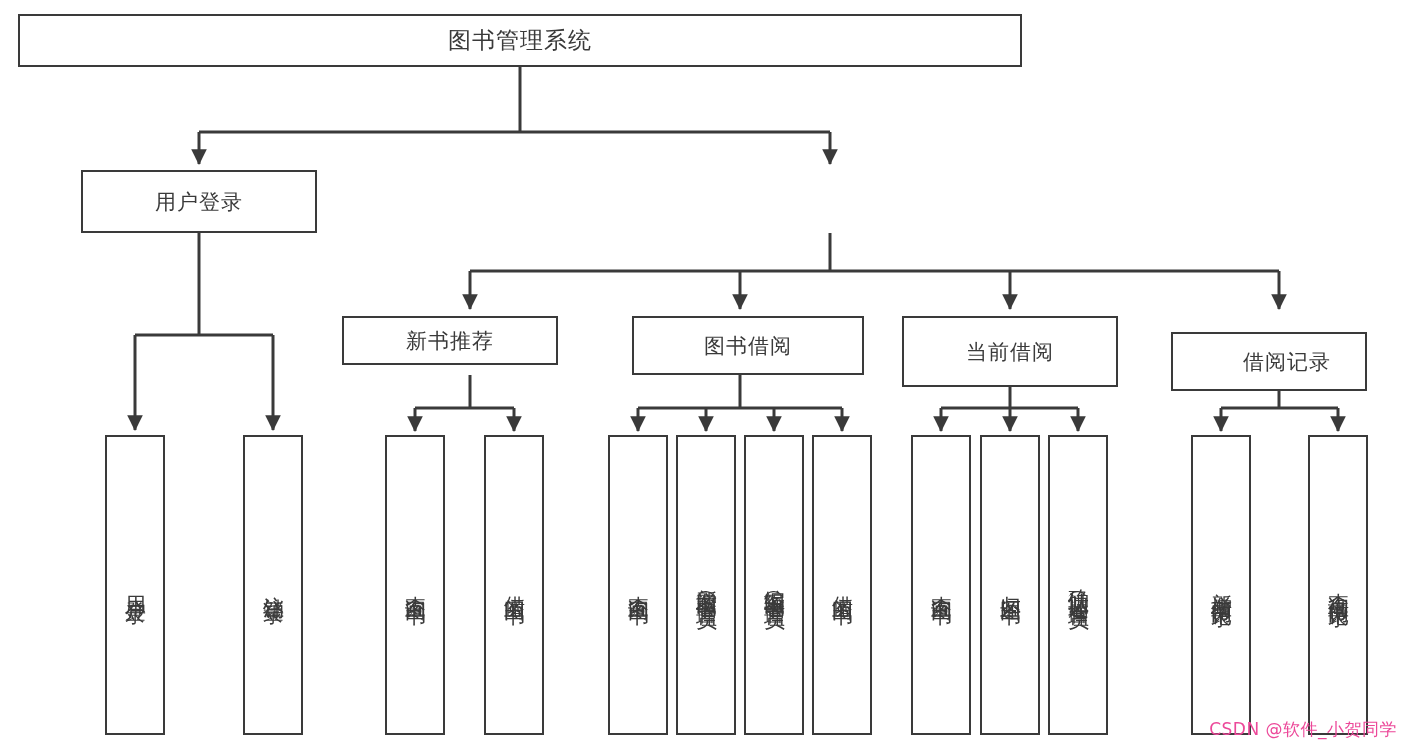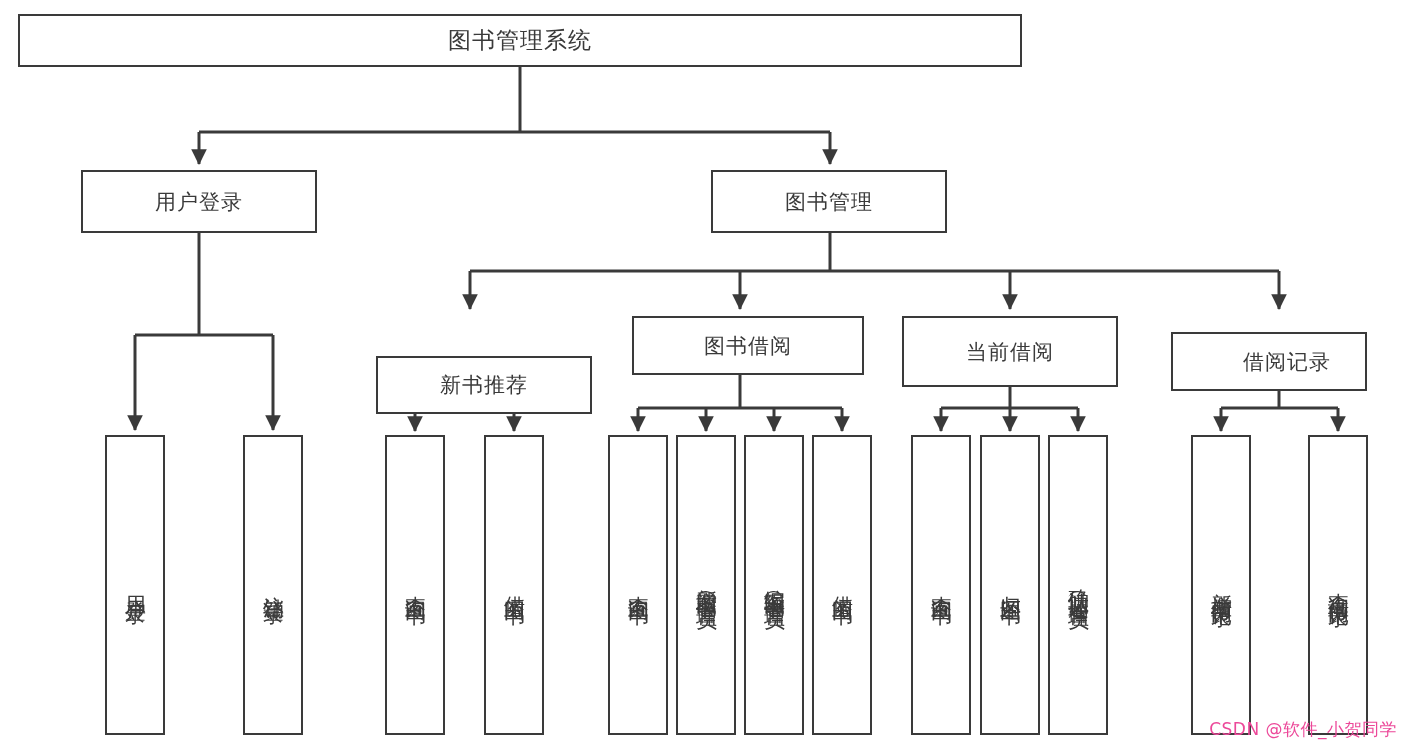--- a/index.html
+++ b/index.html
@@ -131,25 +131,22 @@
     </g>
   </svg>
 
   <div class="node level-0" style="left:18px; top:14px; width:1004px; height:53px;">
     <span class="node-label">图书管理系统</span>
   </div>
 
   <div class="node level-1" style="left:81px; top:170px; width:236px; height:63px;">
     <span class="node-label">用户登录</span>
   </div>
-  <div class="node level-1" style="left:711px; top:170px; width:236px; height:63px;">
-    <span class="node-label">图书管理</span>
-  </div>
-
-  <div class="node level-2" style="left:376px; top:316px; width:216px; height:58px;margin-top:40px;">
+
+  <div class="node level-2" style="left:342px; top:316px; width:216px; height:49px;">
     <span class="node-label">新书推荐</span>
   </div>
   <div class="node level-2" style="left:632px; top:316px; width:232px; height:59px;">
     <span class="node-label">图书借阅</span>
   </div>
   <div class="node level-2" style="left:902px; top:316px; width:216px; height:71px;">
     <span class="node-label">当前借阅</span>
   </div>
   <div class="node level-2" style="left:1171px; top:332px; width:196px; height:59px;padding-left:36px;">
     <span class="node-label">借阅记录</span>

